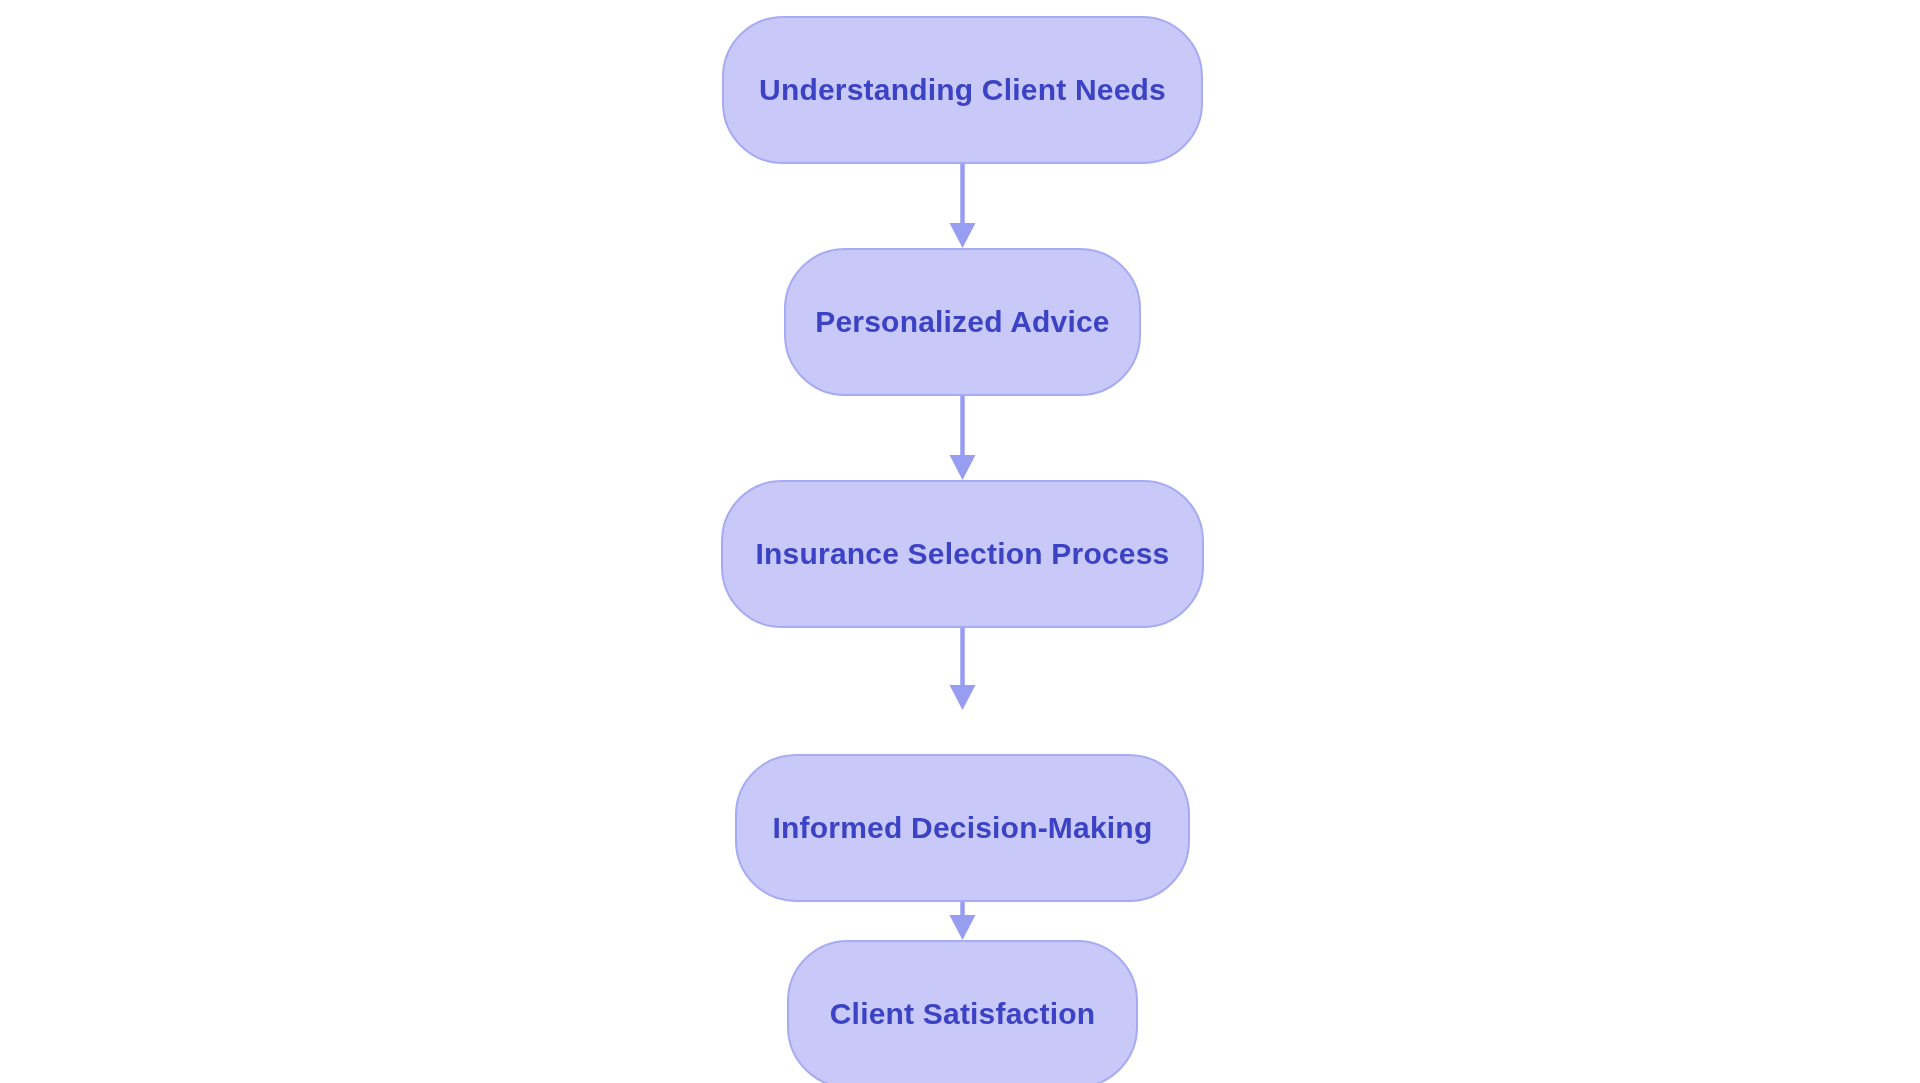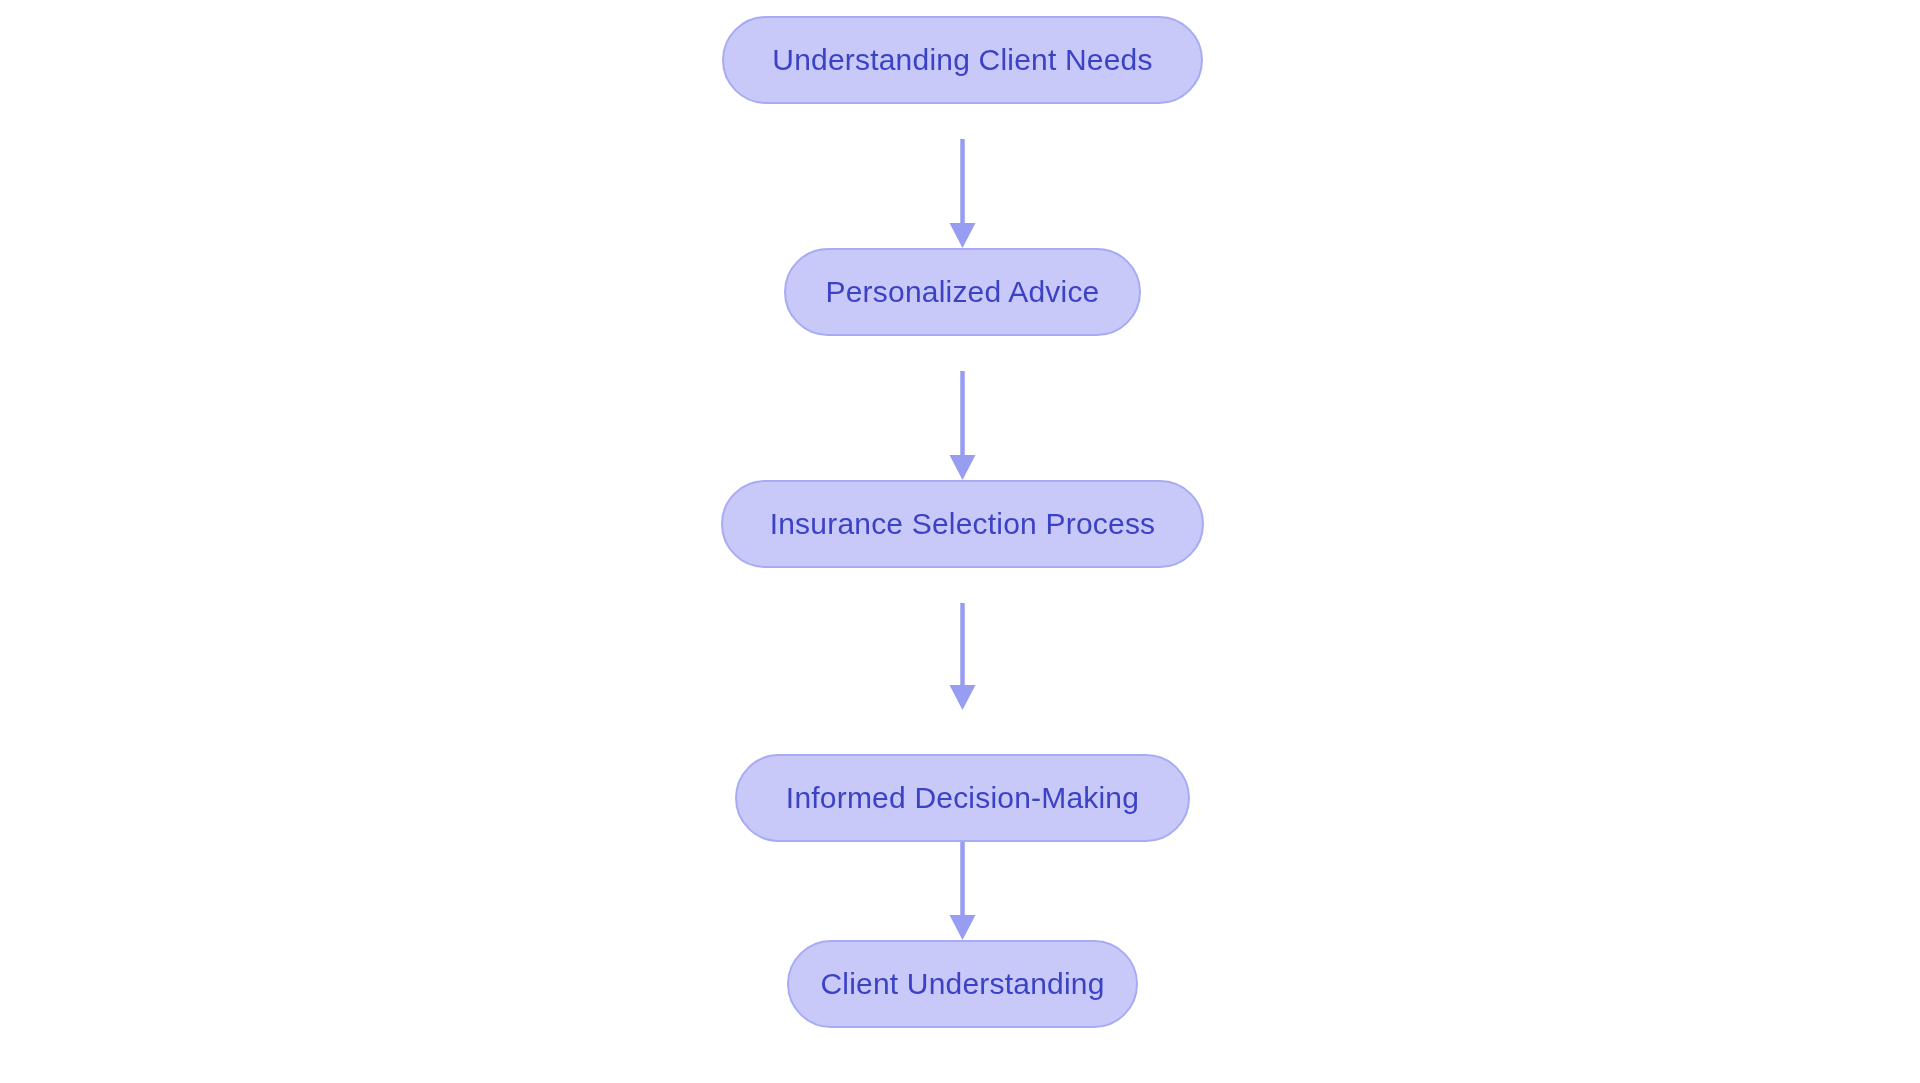--- a/index.html
+++ b/index.html
@@ -10,32 +10,33 @@
   }
   .canvas {
     position: relative;
     width: 1920px;
     height: 1083px;
     background: var(--background, #ffffff);
     overflow: hidden;
   }
   .flow-node {
     position: absolute;
-    height: 88px;
+    height: 148px;
     box-sizing: border-box;
     background: var(--node_fill, #c8c9f8);
     border: 2px solid var(--node_border, #a7abf3);
     border-radius: 61px;
     display: flex;
     align-items: center;
     justify-content: center;
     color: var(--node_text, #3b42c4);
     font-size: 30px;
     letter-spacing: 0.2px;
     white-space: nowrap;
+    font-weight: bold;
   }
   
   .n1 { left: 722px; top: 16px;  width: 481px; }
   .n2 { left: 784px; top: 248px; width: 357px; }
   .n3 { left: 721px; top: 480px; width: 483px; }
   .n4 { left: 735px; top: 710px; width: 455px; margin-top: 44px; }
   .n5 { left: 787px; top: 940px; width: 351px; }
 
   .arrow-layer {
     position: absolute;
@@ -88,16 +89,16 @@
 
   <div class="flow-node n2">
     <span>Personalized Advice</span>
   </div>
 
   <div class="flow-node n4">
     <span>Informed Decision-Making</span>
   </div>
 
   <div class="flow-node n5">
-    <span>Client Understanding</span>
+    <span>Client Satisfaction</span>
   </div>
 
 </div>
 
 </body></html>

